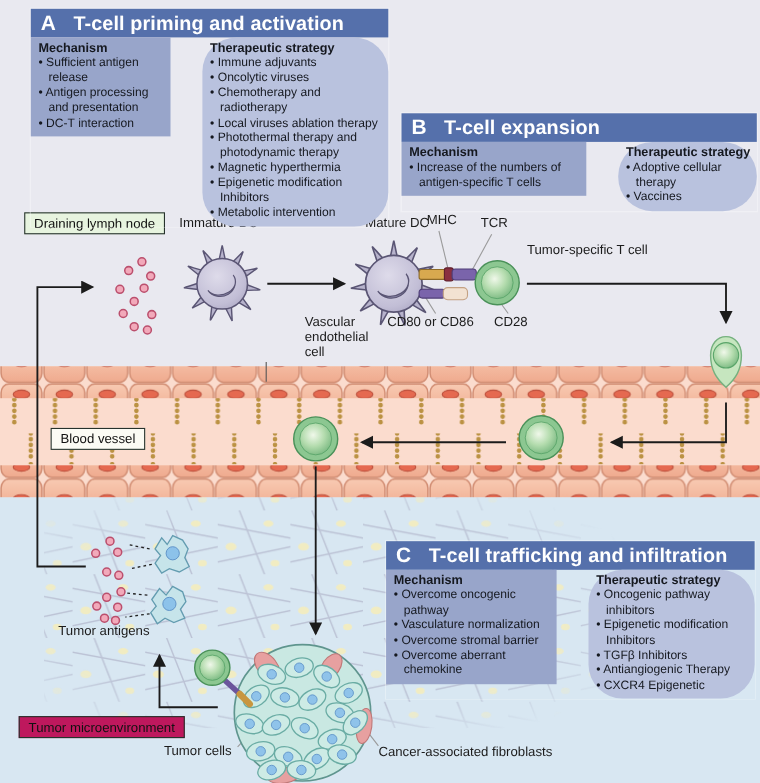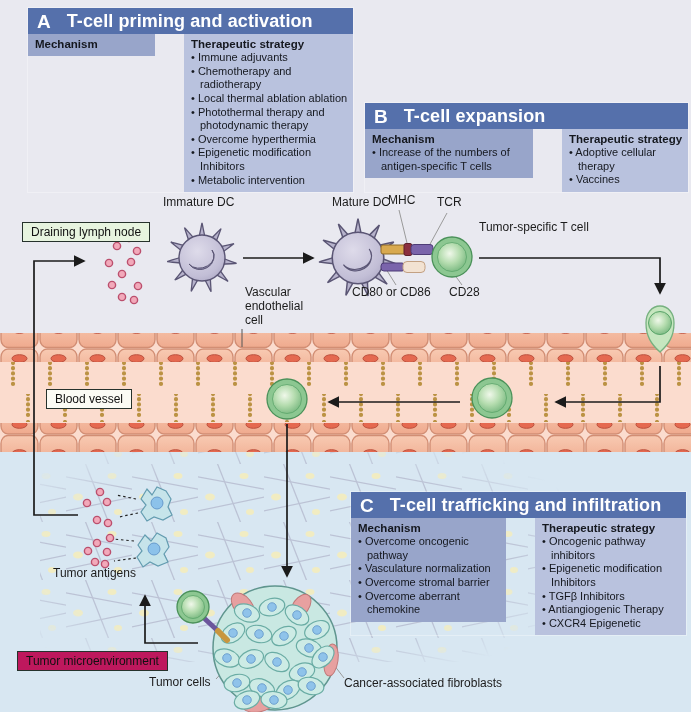--- a/index.html
+++ b/index.html
@@ -1,35 +1,35 @@
 <!DOCTYPE html>
 <html><head>
 <meta charset="utf-8">
 <style>
   html,body{margin:0;padding:0;background:#ffffff;}
   #fig{position:relative;width:691px;height:712px;overflow:hidden;
        font-family:"Liberation Sans",sans-serif;background:#e9e9f0;}
   #scene{position:absolute;left:0;top:0;z-index:1;}
   
   .lbl{position:absolute;z-index:3;font-size:12px;color:#1c1c1c;line-height:1.15;white-space:nowrap;}
-  .lbl.wrap{white-space:normal;}
+  .lbl.wrap{white-space:normal;margin-left:32px;}
   .boxed{position:absolute;z-index:3;font-size:12px;color:#111;
          border:1.6px solid #26322c;padding:2px 8px;white-space:nowrap;}
-  .boxed.green{background:#e7f4df;margin-top:29px;}
+  .boxed.green{background:#e7f4df;}
   .boxed.white{background:#fbfbf4;}
   .boxed.cream{background:#be185d;}
   
   .panel{position:absolute;z-index:4;box-shadow:0 0 0 1px rgba(255,255,255,.35);}
   .panel-header{display:flex;align-items:center;background:#5570ab;color:#fff;padding:2px 9px;height:22px;}
   .panel-letter{font-size:19px;font-weight:bold;margin-right:16px;line-height:1;}
   .panel-title{font-size:18px;font-weight:bold;letter-spacing:.1px;}
   .panel-body{display:flex;align-items:flex-start;gap:29px;}
   .col{padding:4px 5px 5px 7px;}
   .col.mech{background:#98a5ca;}
-  .col.strat{background:#b9c2de;flex:1;}
+  .col.strat{background:#b9c2de;flex:1;border-radius:31px;}
   .col-title{font-size:11.5px;font-weight:bold;color:#15181f;margin-bottom:1px;}
   .col ul{margin:0;padding:0;list-style:none;}
   .col li{font-size:11px;color:#15181f;line-height:1.24;padding-left:9px;text-indent:-9px;}
   .col li::before{content:"• ";}
 </style>
 </head>
 <body>
 
 <div id="fig">
 
@@ -284,29 +284,35 @@
 <div class="boxed cream" style="left:17px;top:651px">Tumor microenvironment</div>
 
 <div class="panel" style="left:28px;top:8px;width:325px">
   <div class="panel-header">
     <span class="panel-letter">A</span>
     <span class="panel-title">T-cell priming and activation</span>
   </div>
   <div class="panel-body" style="min-height:150px">
     <div class="col mech" style="width:115px">
       <div class="col-title">Mechanism</div>
+      <ul>
+            <li>Sufficient antigen release</li>
+            <li>Antigen processing and presentation</li>
+            <li>DC-T interaction</li>
+          </ul>
     </div>
     <div class="col strat">
       <div class="col-title">Therapeutic strategy</div>
       <ul>
             <li>Immune adjuvants</li>
+            <li>Oncolytic viruses</li>
             <li>Chemotherapy and radiotherapy</li>
-            <li>Local thermal ablation ablation</li>
+            <li>Local viruses ablation therapy</li>
             <li>Photothermal therapy and photodynamic therapy</li>
-            <li>Overcome hyperthermia</li>
+            <li>Magnetic hyperthermia</li>
             <li>Epigenetic modification Inhibitors</li>
             <li>Metabolic intervention</li>
           </ul>
     </div>
   </div>
 </div>
 
 <div class="panel" style="left:365px;top:103px;width:323px">
   <div class="panel-header">
     <span class="panel-letter">B</span>

